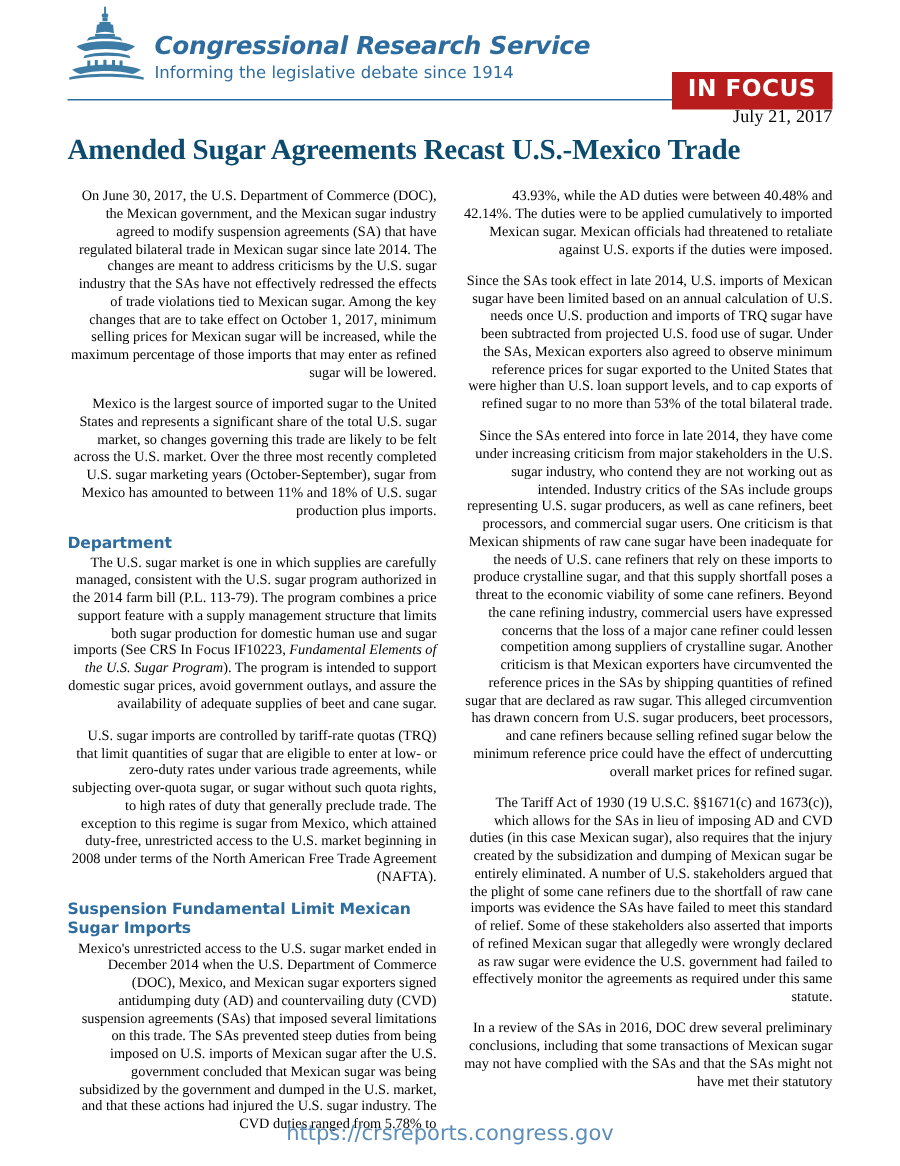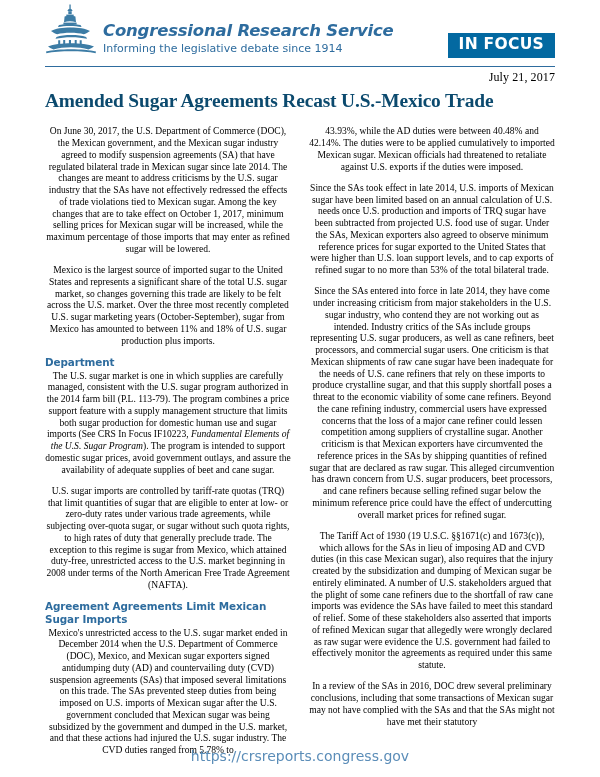--- a/index.html
+++ b/index.html
@@ -58,22 +58,22 @@
     font-family: "DejaVu Sans", sans-serif;
     font-size: 11px;
     color: #2E6C9E;
     line-height: 1;
     margin-top: 4px;
     white-space: nowrap;
   }
   .infocus-badge {
     position: absolute;
     right: 0;
-    top: 33px;
-    background: #0369a1;
+    top: 48px;
+    background: #b91c1c;
     color: #ffffff;
     font-family: "DejaVu Sans", sans-serif;
     font-weight: bold;
     font-size: 15.5px;
     letter-spacing: 0.3px;
     padding: 3px 11px 4px 11px;
     line-height: 1.15;
   }
 
   .rule {
@@ -108,21 +108,21 @@
   }
   .col {
     width: 246px;
     flex: 0 0 246px;
   }
   p.body {
     font-family: "Liberation Serif", serif;
     font-size: 9.55px;
     line-height: 11.75px;
     margin: 0 0 9.5px 0;
-    text-align: center;
+    text-align: right;
     color: #000;
   }
   p.body.tight { margin-bottom: 0; }
   h2.sec {
     font-family: "DejaVu Sans", sans-serif;
     font-weight: bold;
     font-size: 10.4px;
     line-height: 12.4px;
     color: #2E6C9E;
     margin: 1px 0 1.5px 0;
@@ -188,21 +188,21 @@
 
     <div class="col">
       <p class="body">On June 30, 2017, the U.S. Department of Commerce (DOC), the Mexican government, and the Mexican sugar industry agreed to modify suspension agreements (SA) that have regulated bilateral trade in Mexican sugar since late 2014. The changes are meant to address criticisms by the U.S. sugar industry that the SAs have not effectively redressed the effects of trade violations tied to Mexican sugar. Among the key changes that are to take effect on October 1, 2017, minimum selling prices for Mexican sugar will be increased, while the maximum percentage of those imports that may enter as refined sugar will be lowered.</p>
       <p class="body">Mexico is the largest source of imported sugar to the United States and represents a significant share of the total U.S. sugar market, so changes governing this trade are likely to be felt across the U.S. market. Over the three most recently completed U.S. sugar marketing years (October-September), sugar from Mexico has amounted to between 11% and 18% of U.S. sugar production plus imports.</p>
 
       <h2 class="sec">Department</h2>
       <p class="body"><span>The U.S. sugar market is one in which supplies are carefully managed, consistent with the U.S. sugar program authorized in the 2014 farm bill (P.L. 113-79). The program combines a price support feature with a supply management structure that limits both sugar production for domestic human use and sugar imports (See CRS In Focus IF10223, </span><span class="it">Fundamental Elements of the U.S. Sugar Program</span><span>). The program is intended to support domestic sugar prices, avoid government outlays, and assure the availability of adequate supplies of beet and cane sugar.</span></p>
 
       <p class="body">U.S. sugar imports are controlled by tariff-rate quotas (TRQ) that limit quantities of sugar that are eligible to enter at low- or zero-duty rates under various trade agreements, while subjecting over-quota sugar, or sugar without such quota rights, to high rates of duty that generally preclude trade. The exception to this regime is sugar from Mexico, which attained duty-free, unrestricted access to the U.S. market beginning in 2008 under terms of the North American Free Trade Agreement (NAFTA).</p>
 
-      <h2 class="sec">Agreement Agreements Limit Mexican Sugar Imports</h2>
+      <h2 class="sec">Suspension Fundamental Limit Mexican Sugar Imports</h2>
       <p class="body tight">Mexico's unrestricted access to the U.S. sugar market ended in December 2014 when the U.S. Department of Commerce (DOC), Mexico, and Mexican sugar exporters signed antidumping duty (AD) and countervailing duty (CVD) suspension agreements (SAs) that imposed several limitations on this trade. The SAs prevented steep duties from being imposed on U.S. imports of Mexican sugar after the U.S. government concluded that Mexican sugar was being subsidized by the government and dumped in the U.S. market, and that these actions had injured the U.S. sugar industry. The CVD duties ranged from 5.78% to</p>
     </div>
 
     <div class="col">
       <p class="body">43.93%, while the AD duties were between 40.48% and 42.14%. The duties were to be applied cumulatively to imported Mexican sugar. Mexican officials had threatened to retaliate against U.S. exports if the duties were imposed.</p>
       <p class="body">Since the SAs took effect in late 2014, U.S. imports of Mexican sugar have been limited based on an annual calculation of U.S. needs once U.S. production and imports of TRQ sugar have been subtracted from projected U.S. food use of sugar. Under the SAs, Mexican exporters also agreed to observe minimum reference prices for sugar exported to the United States that were higher than U.S. loan support levels, and to cap exports of refined sugar to no more than 53% of the total bilateral trade.</p>
 
       <p class="body">Since the SAs entered into force in late 2014, they have come under increasing criticism from major stakeholders in the U.S. sugar industry, who contend they are not working out as intended. Industry critics of the SAs include groups representing U.S. sugar producers, as well as cane refiners, beet processors, and commercial sugar users. One criticism is that Mexican shipments of raw cane sugar have been inadequate for the needs of U.S. cane refiners that rely on these imports to produce crystalline sugar, and that this supply shortfall poses a threat to the economic viability of some cane refiners. Beyond the cane refining industry, commercial users have expressed concerns that the loss of a major cane refiner could lessen competition among suppliers of crystalline sugar. Another criticism is that Mexican exporters have circumvented the reference prices in the SAs by shipping quantities of refined sugar that are declared as raw sugar. This alleged circumvention has drawn concern from U.S. sugar producers, beet processors, and cane refiners because selling refined sugar below the minimum reference price could have the effect of undercutting overall market prices for refined sugar.</p>
 
       <p class="body">The Tariff Act of 1930 (19 U.S.C. §§1671(c) and 1673(c)), which allows for the SAs in lieu of imposing AD and CVD duties (in this case Mexican sugar), also requires that the injury created by the subsidization and dumping of Mexican sugar be entirely eliminated. A number of U.S. stakeholders argued that the plight of some cane refiners due to the shortfall of raw cane imports was evidence the SAs have failed to meet this standard of relief. Some of these stakeholders also asserted that imports of refined Mexican sugar that allegedly were wrongly declared as raw sugar were evidence the U.S. government had failed to effectively monitor the agreements as required under this same statute.</p>

